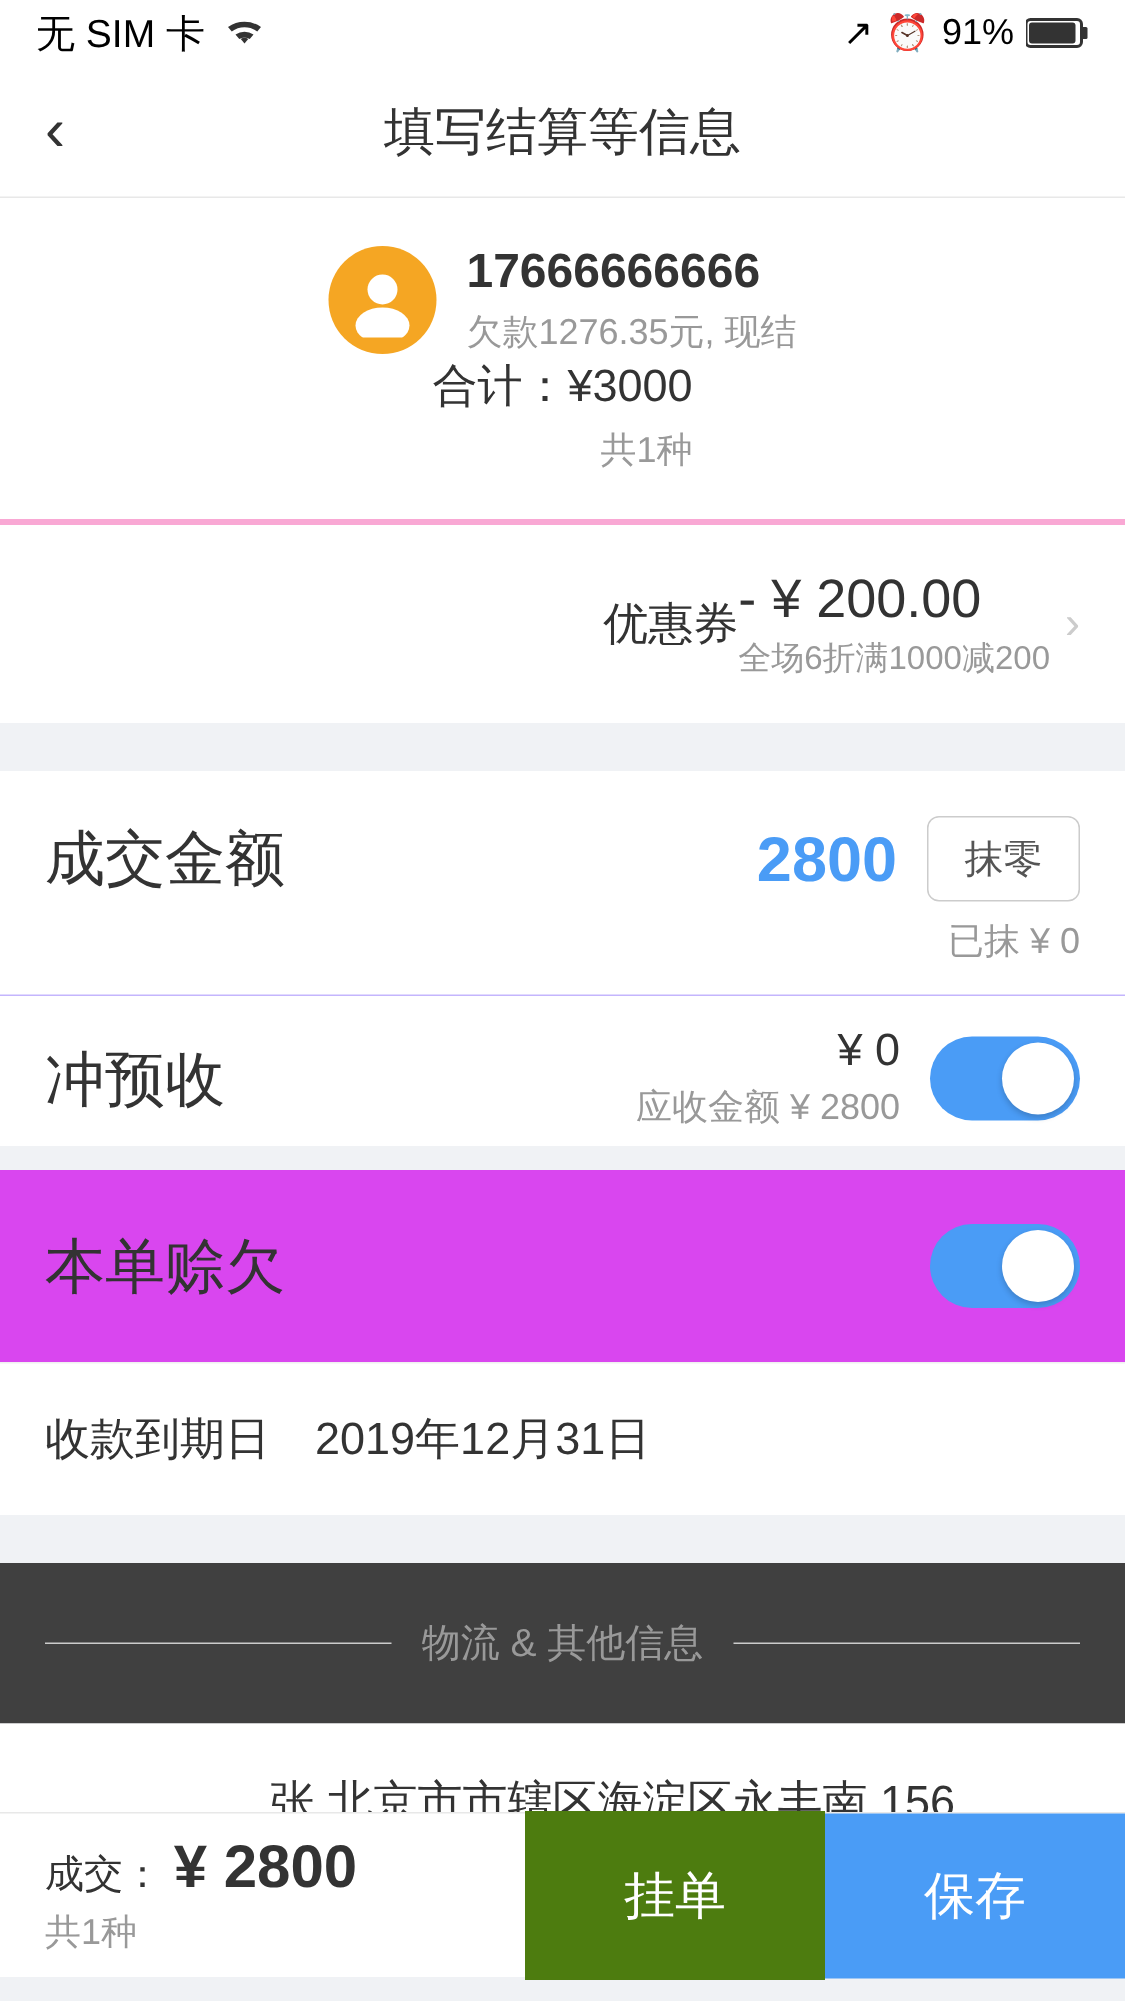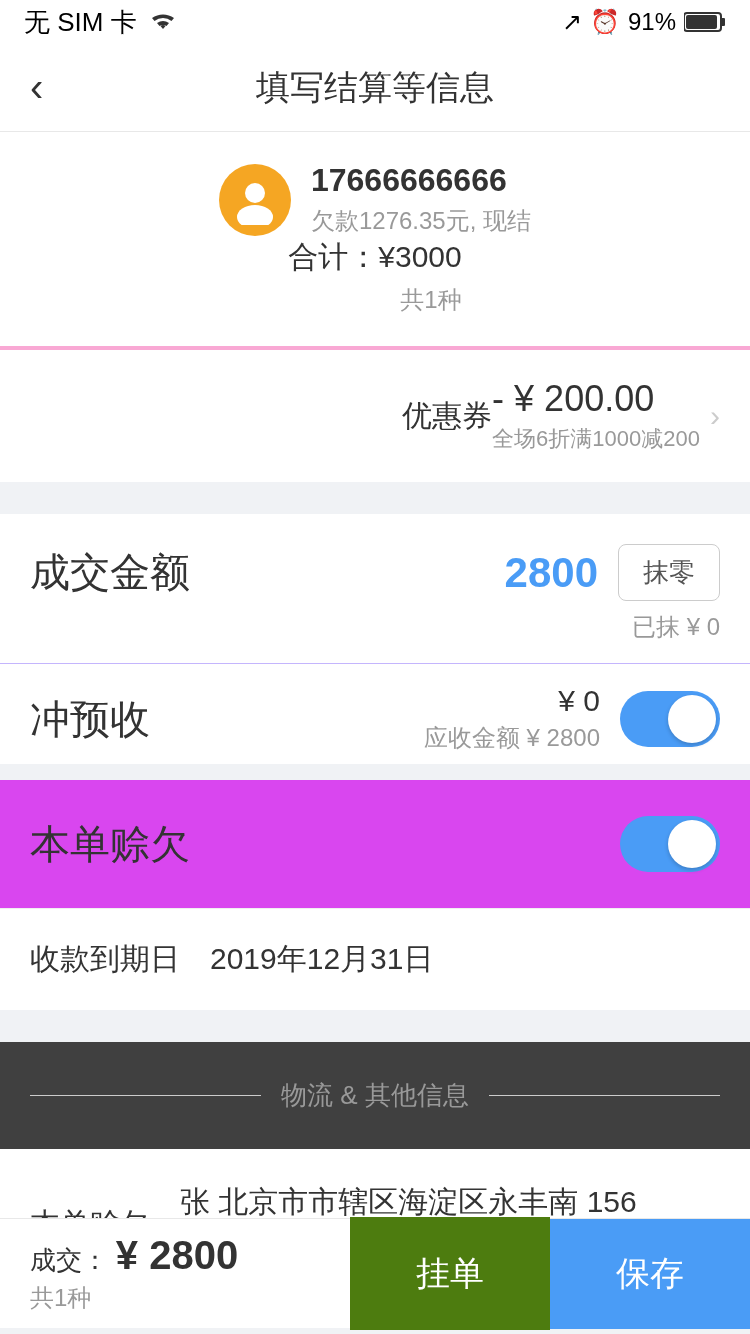--- a/index.html
+++ b/index.html
@@ -321,21 +321,21 @@
 
     
     .gray-area {
       height: 160px;
       background: #f0f2f5;
     }
 
     
     .bottom-bar {
       position: fixed;
-      bottom: 6px;
+      bottom: 16px;
       left: 0;
       width: 750px;
       height: 110px;
       background: #fff;
       display: flex;
       align-items: center;
       border-top: 1px solid #e8e8e8;
     }
     .bottom-summary {
       flex: 1;

